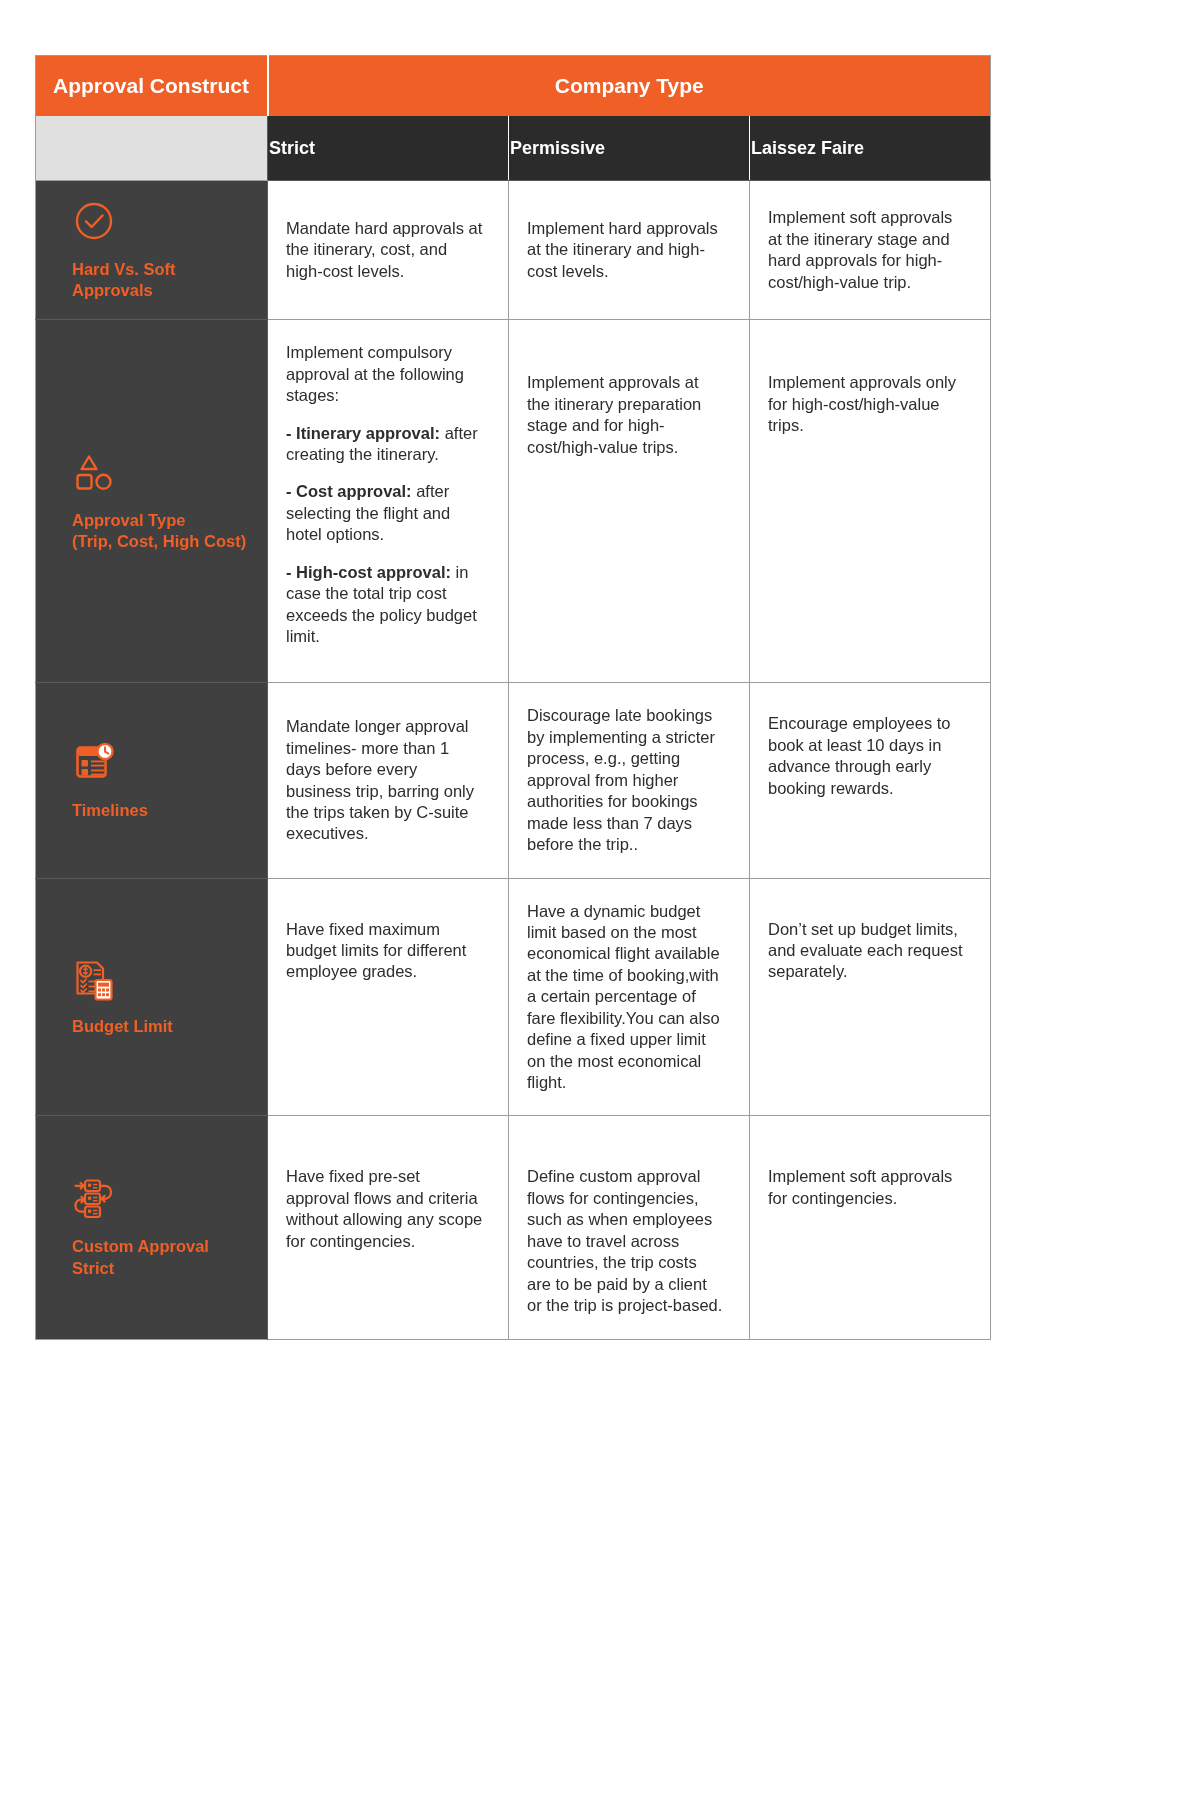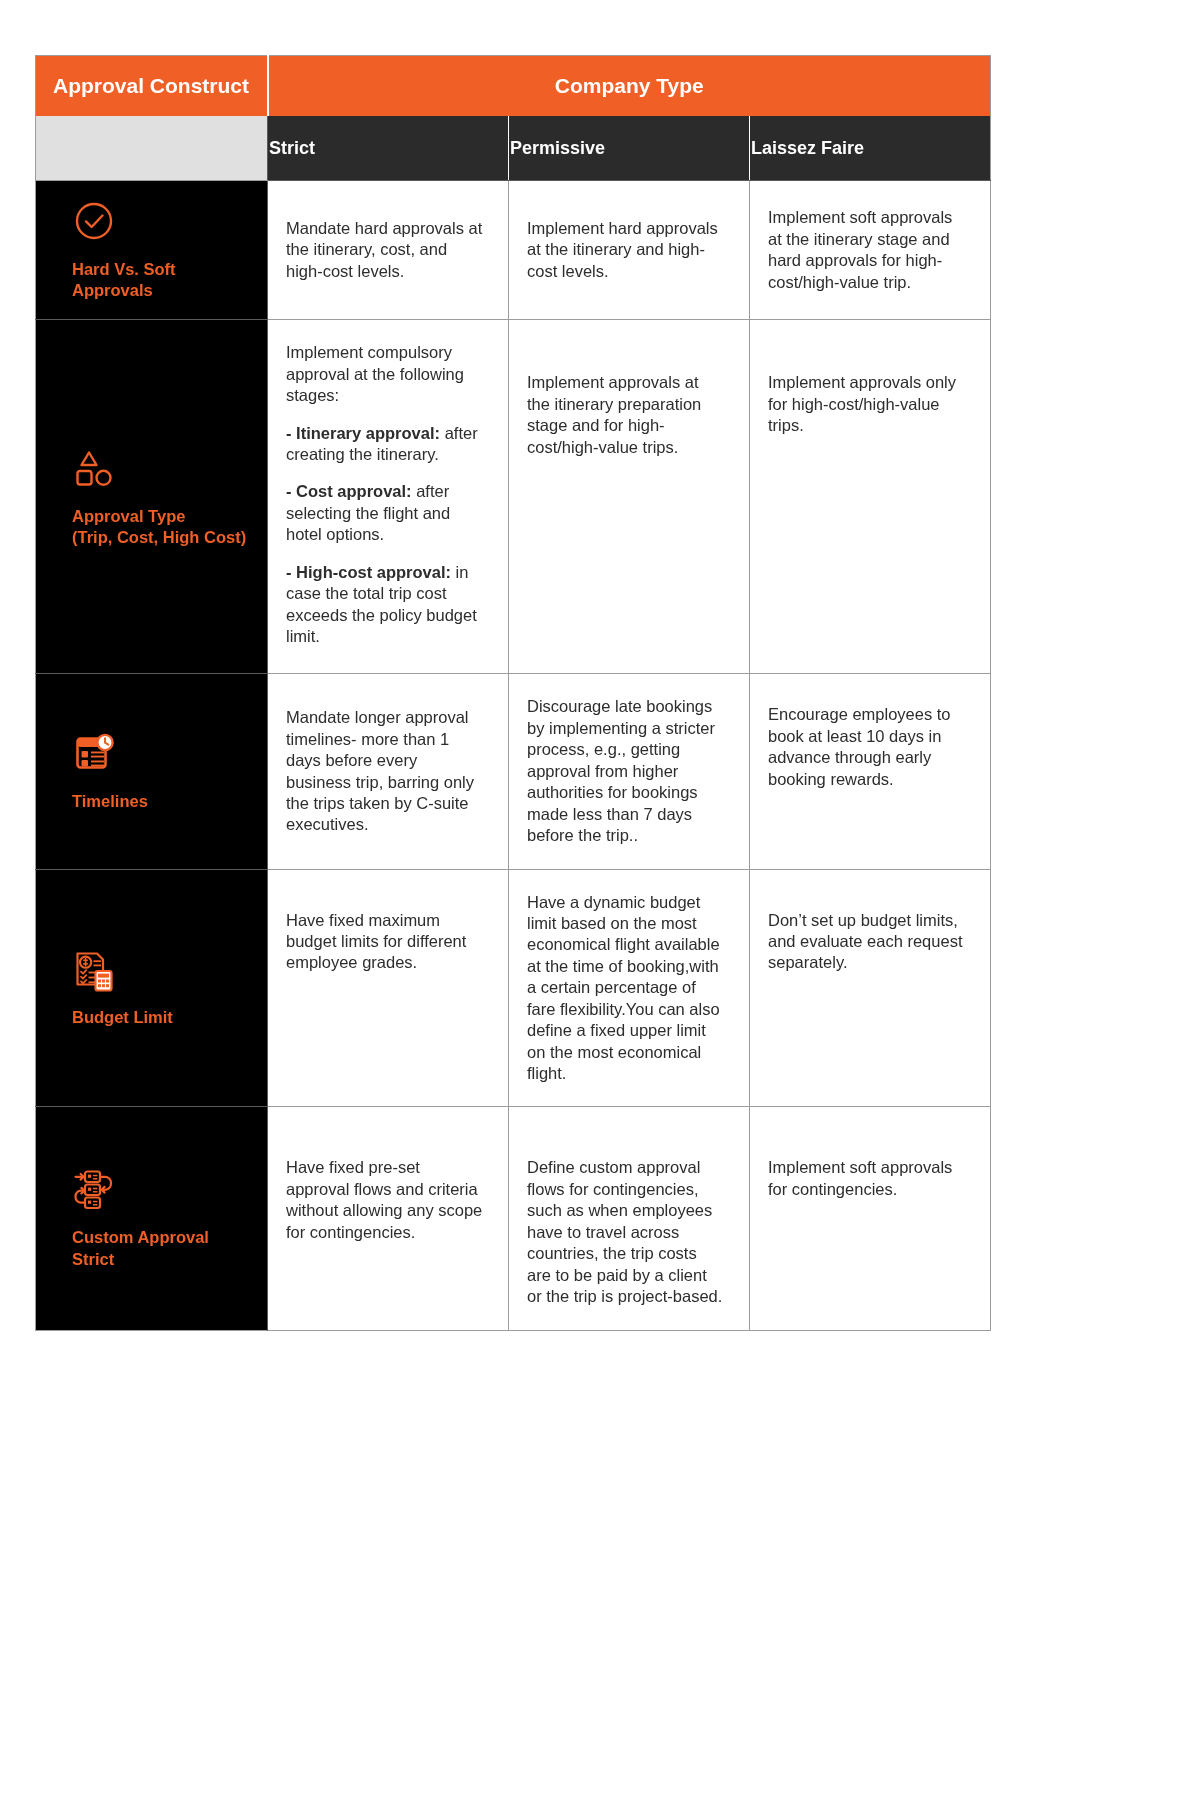--- a/index.html
+++ b/index.html
@@ -64,21 +64,21 @@
   }
   .hdr-dark:last-child { border-right: none; }
   .hdr-spacer {
     background: #e0e0e0;
     border-right: 1px solid #5a5a5a;
     border-bottom: 1px solid #9c9c9c;
   }
 
   
   td.label-cell {
-    background: #000000;
+    background: #404040;
     vertical-align: middle;
     padding: 18px 16px 18px 36px;
     border-right: 1px solid #5a5a5a;
     border-bottom: 1px solid #5a5a5a;
     width: 232px;
   }
   td.body-cell {
     background: #ffffff;
     vertical-align: middle;
     padding: 22px 24px 22px 18px;
@@ -86,21 +86,21 @@
     border-bottom: 1px solid #9c9c9c;
     font-size: 16.5px;
     line-height: 1.30;
     color: #2d2d2d;
   }
   td.body-cell:last-child { border-right: none; }
   tr.row-last td { border-bottom: none; }
 
   .cell-text { white-space: pre-line; }
   .cell-para { margin: 0 0 16px 0; }
-  .cell-para:last-child { margin-bottom: 4px; }
+  .cell-para:last-child { margin-bottom: 13px; }
 
   .label-title {
     color: #ef5f26;
     font-weight: bold;
     font-size: 16.5px;
     line-height: 1.28;
     margin-top: 14px;
     white-space: pre-line;
   }
 

